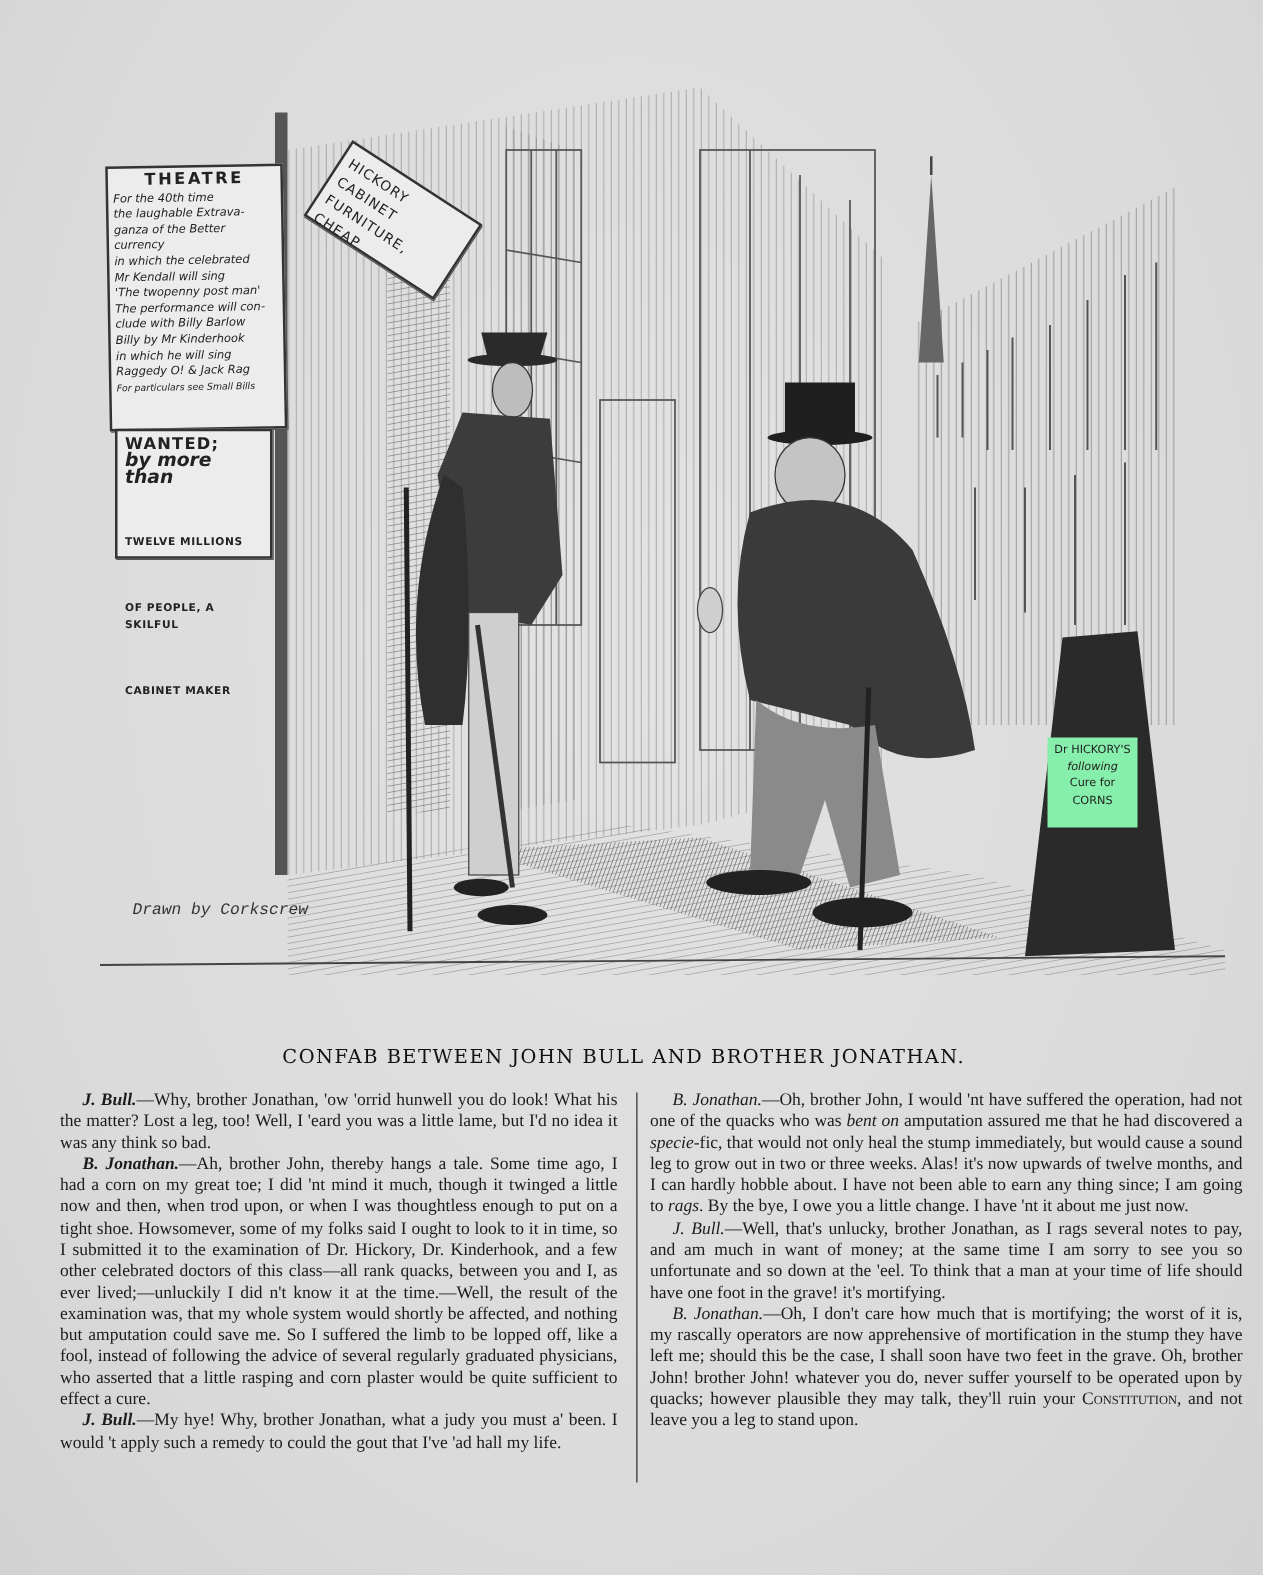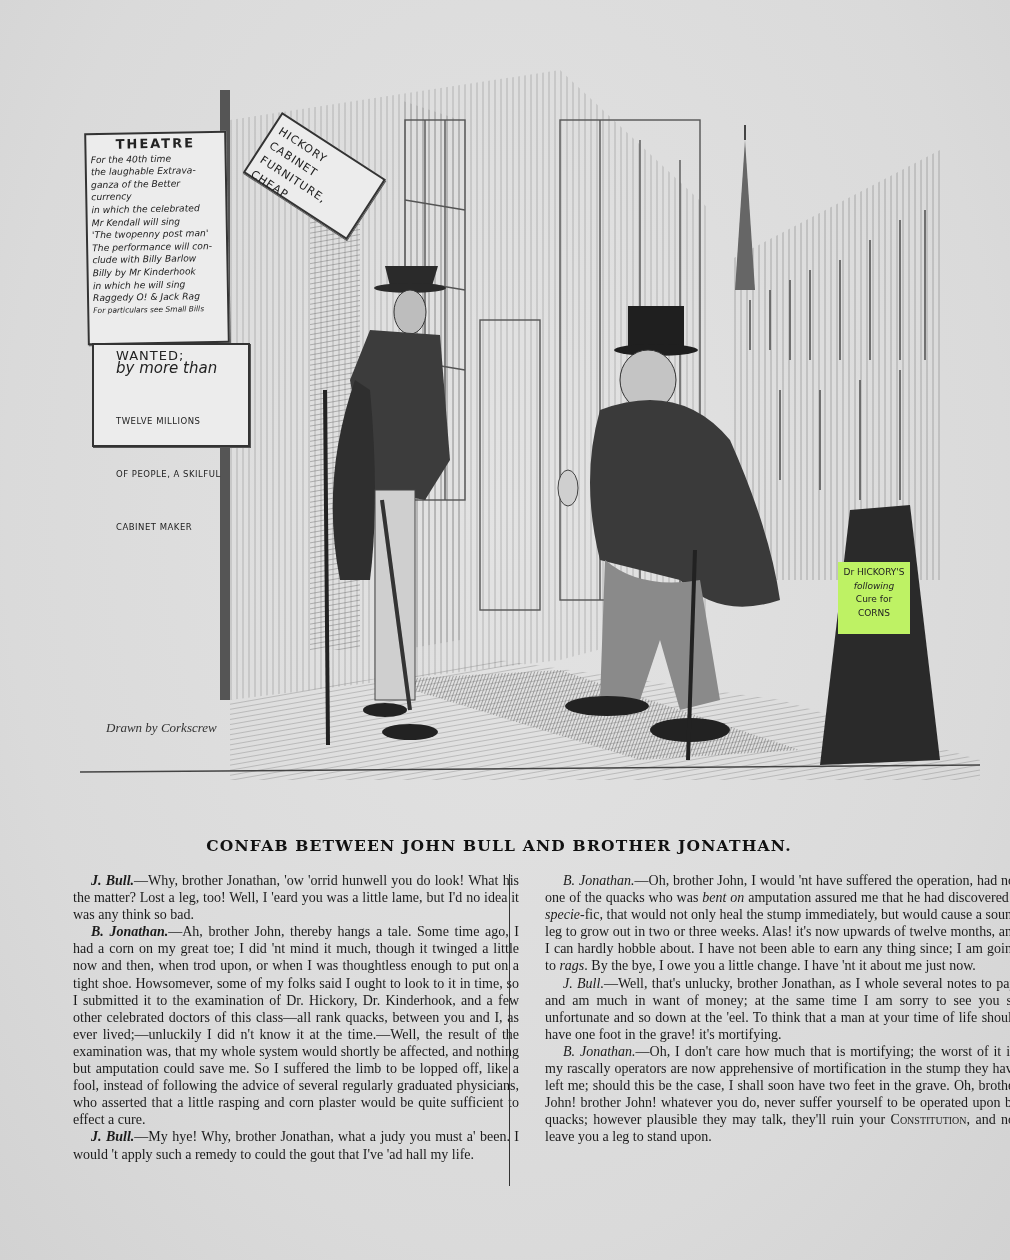--- a/index.html
+++ b/index.html
@@ -25,53 +25,53 @@
     font-family:"DejaVu Sans", sans-serif; color:#222;
     box-shadow:1px 1px 0 #555;
   }
   .sign-theatre {
     left:6px; top:72px; width:130px; height:200px; padding:4px 4px;
     font-style:italic; font-size:9.2px; line-height:12.6px; transform:rotate(-1deg);
   }
   .sign-theatre .title { font-style:normal; font-size:13px; letter-spacing:2px; text-align:center; font-weight:bold; display:block; margin-bottom:2px;}
   .sign-theatre .fine { font-size:7.5px; }
   .sign-wanted {
-    left:12px; top:283px; width:110px; height:92px; padding:4px 22px;
-    font-size:9px; line-height:13px; text-transform:none;
+    left:12px; top:283px; width:110px; height:92px; padding:4px 6px;
+    font-size:9px; line-height:13px; text-transform:none;font-weight:bold;
   }
   .sign-wanted .title { font-size:13px; letter-spacing:1px; display:block; }
   .sign-wanted .ital { font-style:italic; font-size:15px; display:block; }
   .sign-wanted .caps { font-size:8.5px; letter-spacing:0.5px; display:block;margin-top:40px; }
   .sign-hickory {
     left:202px; top:52px; width:108px; height:56px; padding:6px 6px;
     font-size:11px; line-height:17px; letter-spacing:1px;
     transform:rotate(33deg); transform-origin:left top;
   }
   .sign-jackson {
     left:384px; top:176px; width:92px; height:66px; padding:5px 4px;
     font-size:9.5px; line-height:15px; letter-spacing:0.3px;
   }
   .sign-corns {
-    left:758px; top:502px; width:66px; height:64px; padding:4px 3px;
-    font-size:9px; line-height:13.5px; text-align:center; border:none; box-shadow:none; background:#bef264;
+    left:758px; top:530px; width:66px; height:64px; padding:4px 3px;
+    font-size:9px; line-height:13.5px; text-align:center; border:none; box-shadow:none; background:#86efac;
   }
   .sign-corns .ital { font-style:italic; }
   .credit {
     position:absolute; left:26px; top:660px;
-    font-family:Liberation Serif, serif; font-style:italic; font-size:13px; color:#333;
+    font-family:Liberation Mono, monospace; font-style:italic; font-size:13px; color:#333;
   }
   
   .headline {
     position:absolute; left:0; right:12px; top:836px; text-align:center;
-    font-family:"DejaVu Serif", serif; font-weight:bold; font-size:15.5px;
+    font-family:"DejaVu Serif", serif; font-weight:normal; font-size:15.5px;
     letter-spacing:1.2px; color:#111;
   }
   .col {
     position:absolute; top:872px; width:446px;
-    font-size:14px; line-height:17.1px; text-align:justify; color:#1b1b1b;margin-left:25px;
+    font-size:14px; line-height:17.1px; text-align:justify; color:#1b1b1b;
   }
   .col.left { left:48px; }
   .col.right { left:520px; width:474px; }
   .col p { margin:0; text-indent:18px; }
   .col .speaker { font-style:italic; }
   .col .bold { font-weight:bold; }
   .divider {
     position:absolute; left:509px; top:874px; width:1px; height:312px; background:#333;
   }
   .sc { font-variant:small-caps; }
@@ -221,18 +221,18 @@
   </p>
 </div>
 
 <div class="divider"></div>
 
 <div class="col right">
   <p>
     <span class="speaker">B. Jonathan.</span><span>—Oh, brother John, I would 'nt have suffered the operation, had not one of the quacks who was </span><em>bent on</em><span> amputation assured me that he had discovered a </span><em>specie</em><span>-fic, that would not only heal the stump immediately, but would cause a sound leg to grow out in two or three weeks. Alas! it's now upwards of twelve months, and I can hardly hobble about. I have not been able to earn any thing since; I am going to </span><em>rags</em><span>. By the bye, I owe you a little change. I have 'nt it about me just now.</span>
   </p>
   <p>
-    <span class="speaker">J. Bull.</span><span>—Well, that's unlucky, brother Jonathan, as I whole several notes to pay, and am much in want of money; at the same time I am sorry to see you so unfortunate and so down at the 'eel. To think that a man at your time of life should have one foot in the grave! it's mortifying.</span>
+    <span class="speaker">J. Bull.</span><span>—Well, that's unlucky, brother Jonathan, as I rags several notes to pay, and am much in want of money; at the same time I am sorry to see you so unfortunate and so down at the 'eel. To think that a man at your time of life should have one foot in the grave! it's mortifying.</span>
   </p>
   <p>
     <span class="speaker">B. Jonathan.</span><span>—Oh, I don't care how much that is mortifying; the worst of it is, my rascally operators are now apprehensive of mortification in the stump they have left me; should this be the case, I shall soon have two feet in the grave. Oh, brother John! brother John! whatever you do, never suffer yourself to be operated upon by quacks; however plausible they may talk, they'll ruin your </span><span class="sc">Constitution</span><span>, and not leave you a leg to stand upon.</span>
   </p>
 </div>
 
 </body></html>

